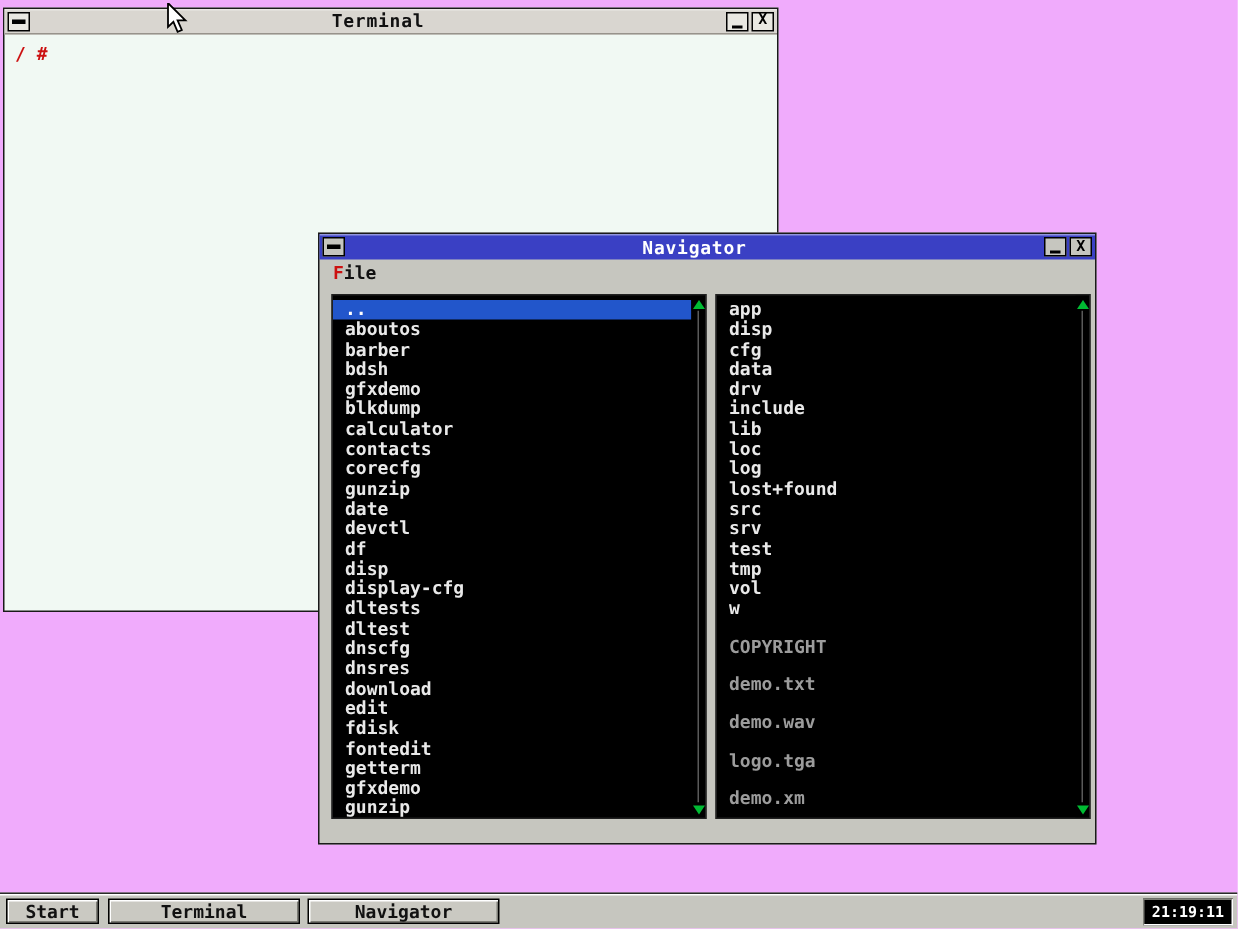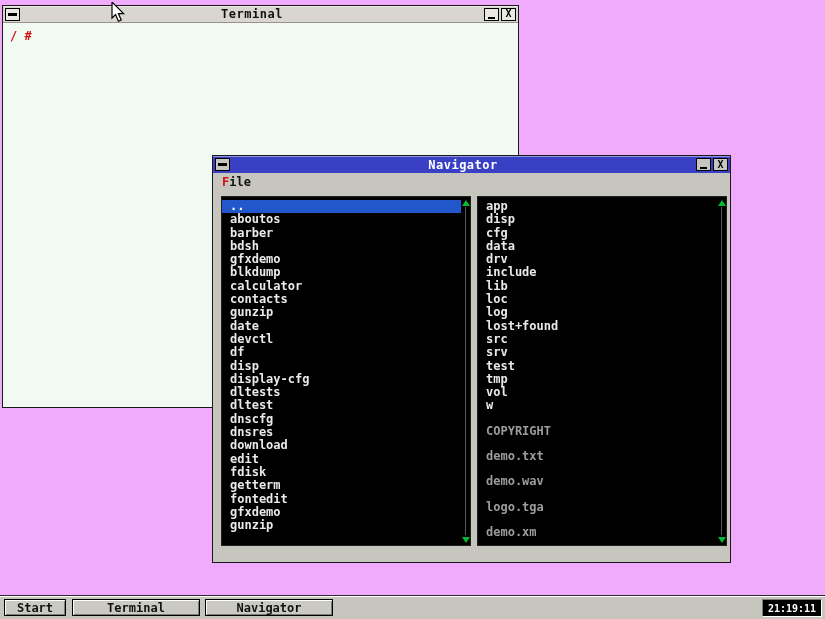--- a/index.html
+++ b/index.html
@@ -131,35 +131,36 @@
     <div class="panel left-panel">
       <div class="file-list">
           <div class="fm-item sel">..</div>
           <div class="fm-item">aboutos</div>
           <div class="fm-item">barber</div>
           <div class="fm-item">bdsh</div>
           <div class="fm-item">gfxdemo</div>
           <div class="fm-item">blkdump</div>
           <div class="fm-item">calculator</div>
           <div class="fm-item">contacts</div>
+          <div class="fm-item">corecfg</div>
           <div class="fm-item">gunzip</div>
           <div class="fm-item">date</div>
           <div class="fm-item">devctl</div>
           <div class="fm-item">df</div>
           <div class="fm-item">disp</div>
           <div class="fm-item">display-cfg</div>
           <div class="fm-item">dltests</div>
           <div class="fm-item">dltest</div>
           <div class="fm-item">dnscfg</div>
           <div class="fm-item">dnsres</div>
           <div class="fm-item">download</div>
           <div class="fm-item">edit</div>
           <div class="fm-item">fdisk</div>
+          <div class="fm-item">fontedit</div>
           <div class="fm-item">getterm</div>
-          <div class="fm-item">fontedit</div>
           <div class="fm-item">gfxdemo</div>
           <div class="fm-item">gunzip</div>
         </div>
       <div class="scrollbar">
         <div class="sb-track"></div>
         <div class="sb-btn sb-up">
           <div class="tri-up"></div>
         </div>
         <div class="sb-btn sb-down">
           <div class="tri-down"></div>

